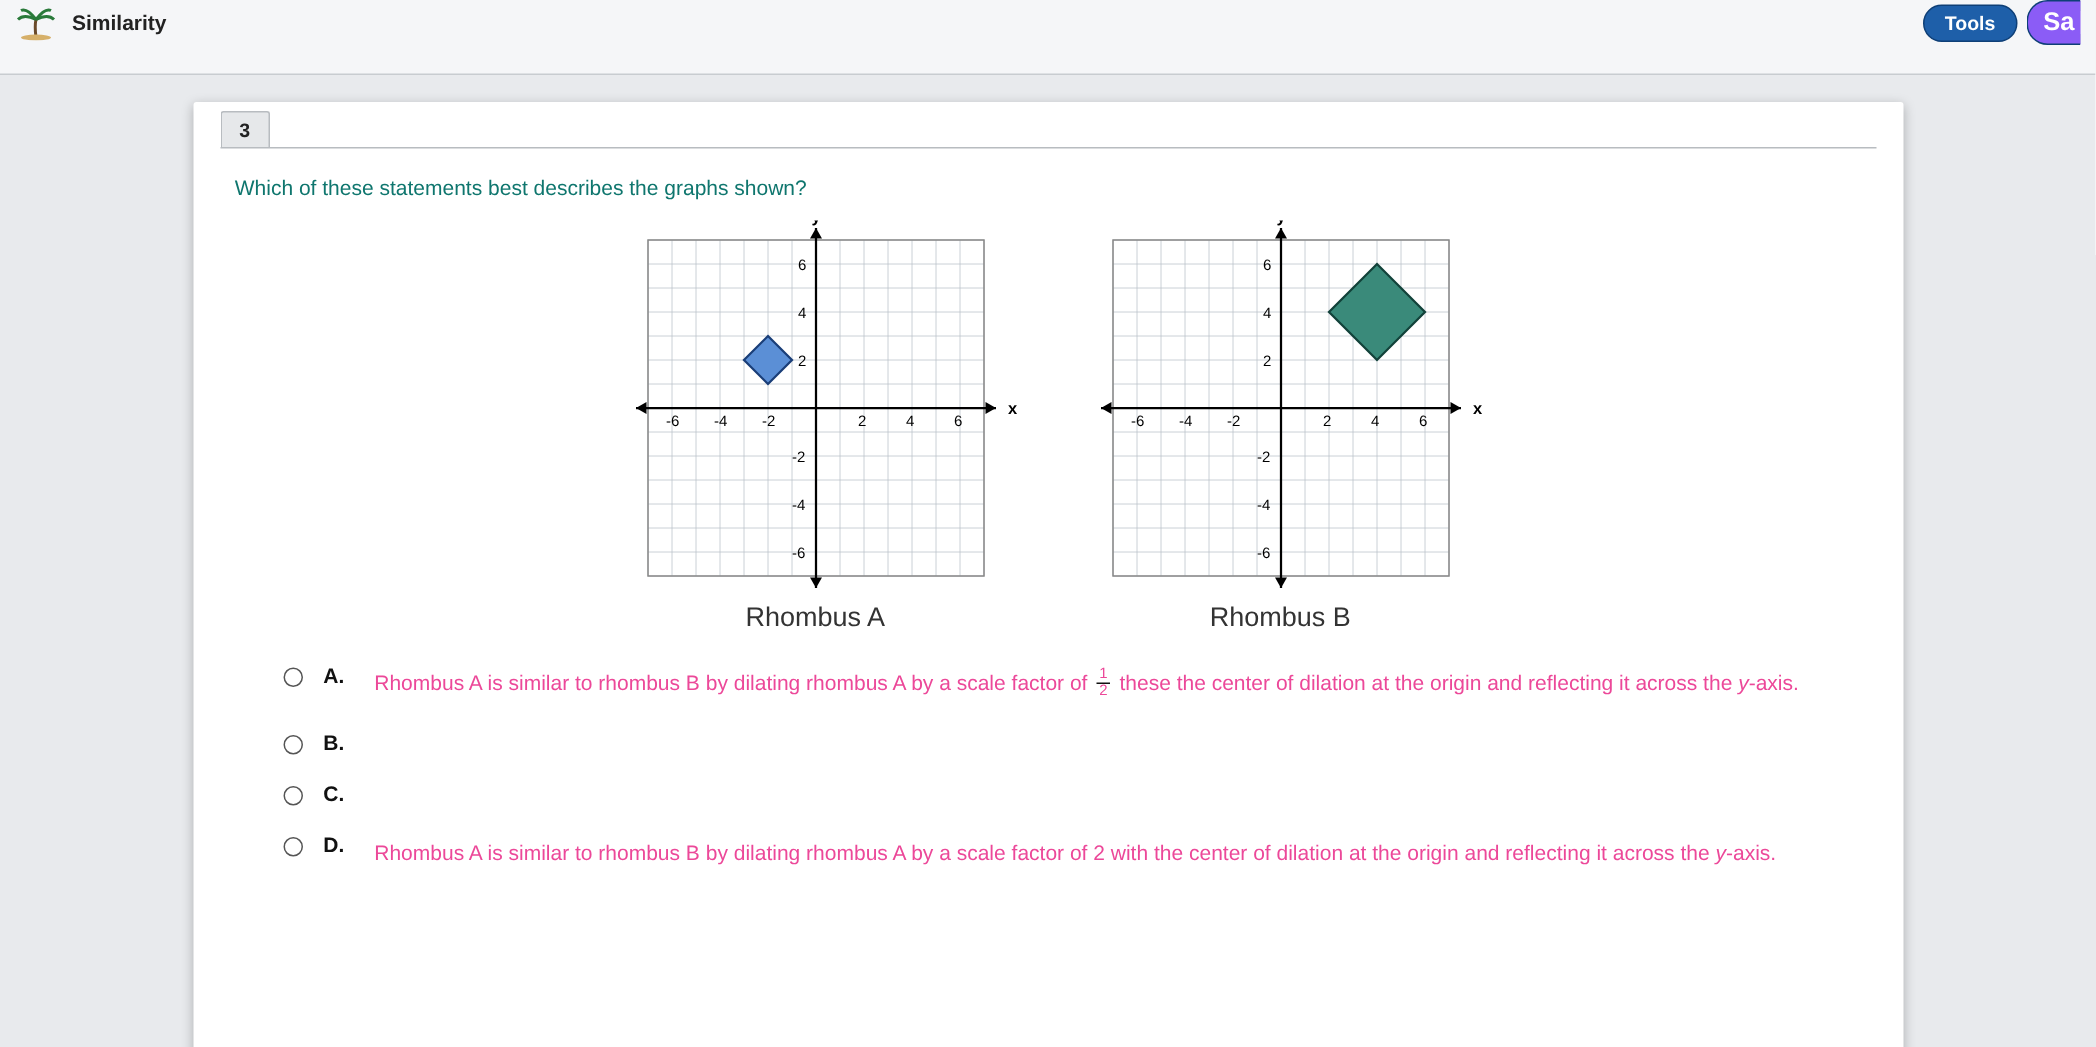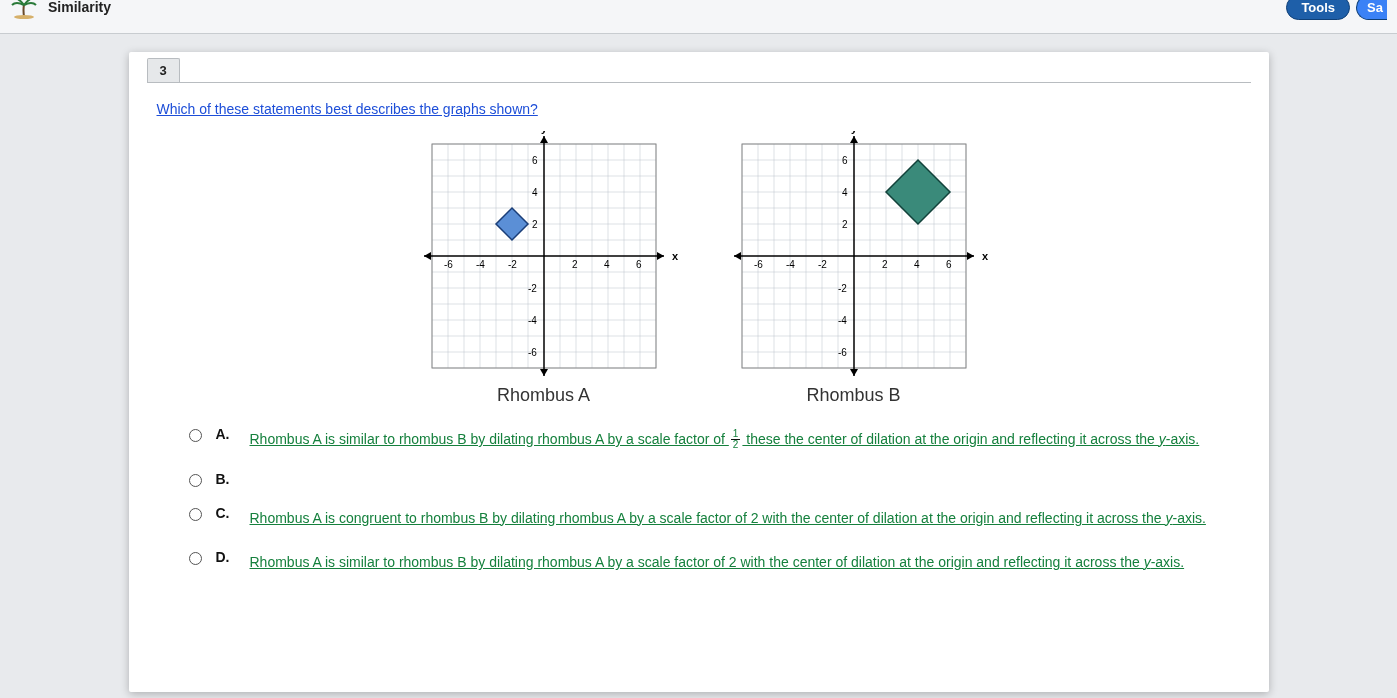--- a/index.html
+++ b/index.html
@@ -11,45 +11,45 @@
     overflow: hidden;
     position: relative;
   }
   .topbar {
     display: flex;
     align-items: center;
     justify-content: space-between;
     padding: 4px 10px 23px 10px;
     background: #f5f6f8;
     border-bottom: 1px solid #c8ccd0;
-    height: 34px;
+    height: 50px;
   }
   .top-left { display: flex; align-items: center; gap: 10px; }
   .logo-ico {
     width: 28px; height: 24px;
     display: flex; align-items: flex-end; justify-content: center;
     position: relative;
   }
   .title { font-size: 14px; font-weight: bold; color: #222; }
   .top-right { display: flex; gap: 6px; align-items: center; justify-content: center; }
   .pill {
     background: #1e5fa9;
     color: #fff;
     border-radius: 14px;
     padding: 4px 14px;
     font-size: 13px;
     font-weight: bold;
     border: 1px solid #0e3f77;
   }
   .pill-partial {
-    background: #3b82f6;
+    background: #8b5cf6;
     color: #fff;
     border-radius: 14px 0 0 14px;
     padding: 4px 4px 4px 10px;
-    font-size: 13px;
+    font-size: 17px;
     font-weight: bold;
     border: 1px solid #0e3f77;
     border-right: none;
   }
   .content-wrap {
     display: flex;
     justify-content: center;
     padding-top: 18px;
   }
   .paper {
@@ -72,23 +72,22 @@
     border: 1px solid #b8bcc0;
     border-bottom: none;
     padding: 4px 12px;
     font-size: 13px;
     font-weight: bold;
     color: #222;
     border-radius: 2px 2px 0 0;
   }
   .question {
     font-size: 14px;
-    color: #1d4ed8;
+    color: #0f766e;
     padding: 0 28px 14px 28px;
-    text-decoration: underline;
   }
   .graphs {
     display: flex;
     justify-content: center;
     gap: 40px;
     padding-bottom: 12px;
   }
   .graph-block { text-align: center; }
   .grid-svg { display: block; }
   .graph-label { font-size: 18px; color: #333; margin-top: 4px; }
@@ -108,23 +107,22 @@
   }
   .ans-letter {
     font-weight: bold;
     font-size: 14px;
     color: #111;
     width: 20px;
     flex-shrink: 0;
   }
   .ans-text {
     font-size: 14px;
-    color: #15803d;
+    color: #ec4899;
     line-height: 1.9;
-    text-decoration: underline;
   }
   .ans-text .ital { font-style: italic; }
   .frac {
     display: inline-flex;
     flex-direction: column;
     align-items: center;
     vertical-align: middle;
     font-size: 10px;
     line-height: 1;
     margin: 0 2px;
@@ -314,23 +312,20 @@
       </div>
 
       <div class="answer-row">
         <div class="radio"></div>
         <div class="ans-letter">B.</div>
       </div>
 
       <div class="answer-row">
         <div class="radio"></div>
         <div class="ans-letter">C.</div>
-        <div class="ans-text">
-          <span>Rhombus A is congruent to rhombus B by dilating rhombus A by a scale factor of 2 with the center of dilation at the origin and reflecting it across the </span><span class="ital">y</span><span>-axis.</span>
-        </div>
       </div>
 
       <div class="answer-row">
         <div class="radio"></div>
         <div class="ans-letter">D.</div>
         <div class="ans-text">
           <span>Rhombus A is similar to rhombus B by dilating rhombus A by a scale factor of 2 with the center of dilation at the origin and reflecting it across the </span><span class="ital">y</span><span>-axis.</span>
         </div>
       </div>
 

